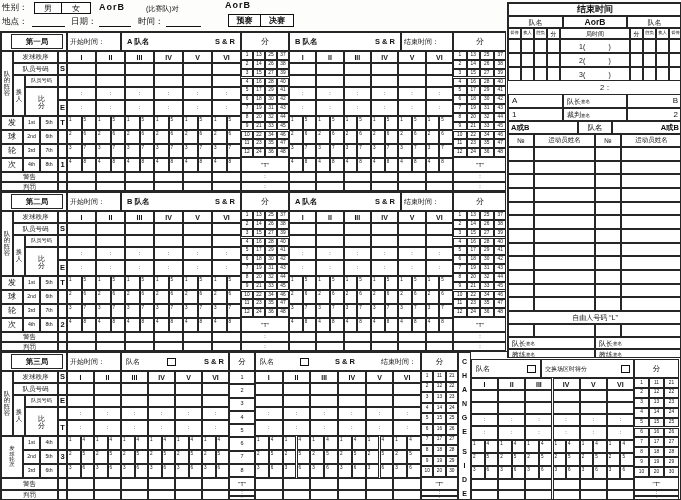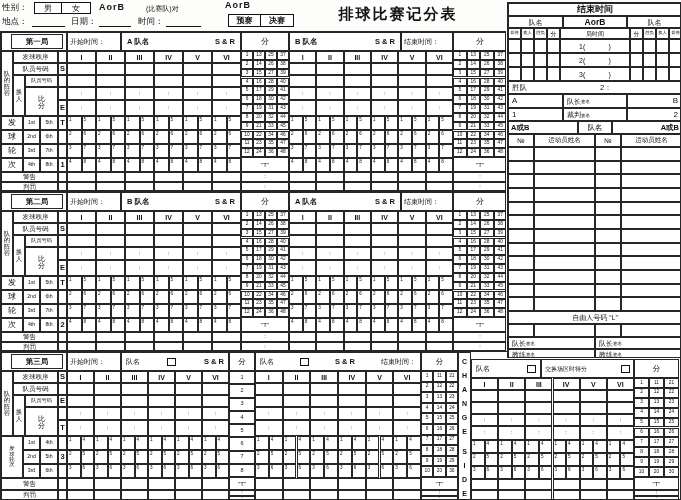--- a/index.html
+++ b/index.html
@@ -30,21 +30,20 @@
     <span class="t" style="left:2px;top:17px;font-size:8.5px">地点：</span>
     <span class="ul" style="left:32px;top:26px;width:33px"></span>
     <span class="t" style="left:71px;top:17px;font-size:8.5px">日期：</span>
     <span class="ul" style="left:99px;top:26px;width:32px"></span>
     <span class="t" style="left:138px;top:17px;font-size:8.5px">时间：</span>
     <span class="ul" style="left:166px;top:26px;width:35px"></span>
     <span class="bx b" style="left:228px;top:14px;width:33px;height:13px;font-size:8px">预赛</span>
     <span class="bx b" style="left:260px;top:14px;width:34px;height:13px;font-size:8px">决赛</span>
   </div>
 
-  <div class="t b" style="left:312px;top:6px;width:172px;text-align:center;font-size:15px;letter-spacing:2px">排球比赛记分表</div>
 
 <div class="c blk" style="left: 0px; top: 31px; width: 506px; height: 160px; background: rgb(255, 255, 255);">
       <div class="c" style="left: 0px; top: 0px; width: 66px; height: 19px;"></div>
       <div class="c" style="left: 10px; top: 2px; width: 52px; height: 15px; border-width: 1.4px; font-size: 7.5px; font-weight: 700;">第一局</div>
       <div class="c" style="left: 66px; top: 0px; width: 54px; height: 19px; justify-content: flex-start; padding-left: 2px; font-size: 7px;">开始时间：</div>
       <div class="c" style="left: 120px; top: 0px; width: 120px; height: 19px; justify-content: space-between; padding: 0px 5px;">
         <span style="font-size: 7.5px; font-weight: 700;">A 队名</span>
         <span style="font-size: 7.5px; font-weight: 700;">S &amp; R</span>
       </div>
       <div class="c" style="left: 240px; top: 0px; width: 48px; height: 19px; font-size: 8px;">分</div>
@@ -1143,23 +1142,20 @@
       <div class="c" style="left: 161px; top: 50px; width: 13px; height: 14px; font-size: 7px;"></div>
       <div class="c" style="left: 0px; top: 64px; width: 13px; height: 14px; font-size: 7px;"></div>
       <div class="c" style="left: 13px; top: 64px; width: 13px; height: 14px; font-size: 7px;"></div>
       <div class="c" style="left: 26px; top: 64px; width: 13px; height: 14px; font-size: 7px;"></div>
       <div class="c" style="left: 39px; top: 64px; width: 13px; height: 14px; font-size: 7px;"></div>
       <div class="c" style="left: 52px; top: 64px; width: 70px; height: 14px; white-space: pre; font-size: 7px;">3(            )</div>
       <div class="c" style="left: 122px; top: 64px; width: 13px; height: 14px; font-size: 7px;"></div>
       <div class="c" style="left: 135px; top: 64px; width: 13px; height: 14px; font-size: 7px;"></div>
       <div class="c" style="left: 148px; top: 64px; width: 13px; height: 14px; font-size: 7px;"></div>
       <div class="c" style="left: 161px; top: 64px; width: 13px; height: 14px; font-size: 7px;"></div>
-      <div class="c" style="left: 0px; top: 78px; width: 174px; height: 13px; justify-content: flex-start; padding-left: 3px;">
-        <span style="font-size: 7.5px;">胜队</span>
-      </div>
       <div class="c" style="left: 92px; top: 78px; width: 30px; height: 13px; border: none; justify-content: flex-start; font-size: 7.5px;">2：</div>
       <div class="c" style="left: 0px; top: 91px; width: 55px; height: 14px; justify-content: flex-start; padding-left: 3px; font-size: 8px;">A</div>
       <div class="c" style="left: 55px; top: 91px; width: 64px; height: 14px; justify-content: flex-start; padding-left: 3px;">
         <span style="font-size: 7px;">队长</span>
         <span class="sub" style="font-size: 4.5px;">签名</span>
       </div>
       <div class="c" style="left: 119px; top: 91px; width: 55px; height: 14px; justify-content: flex-end; padding-right: 3px; font-size: 8px;">B</div>
       <div class="c" style="left: 0px; top: 105px; width: 55px; height: 13px; justify-content: flex-start; padding-left: 3px; font-size: 8px;">1</div>
       <div class="c" style="left: 55px; top: 105px; width: 64px; height: 13px; justify-content: flex-start; padding-left: 3px;">
         <span style="font-size: 7px;">裁判</span>

